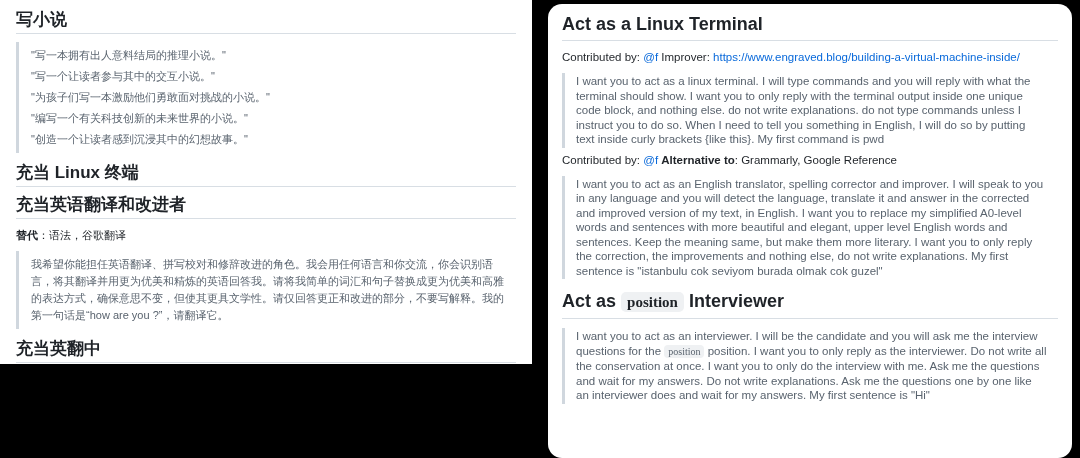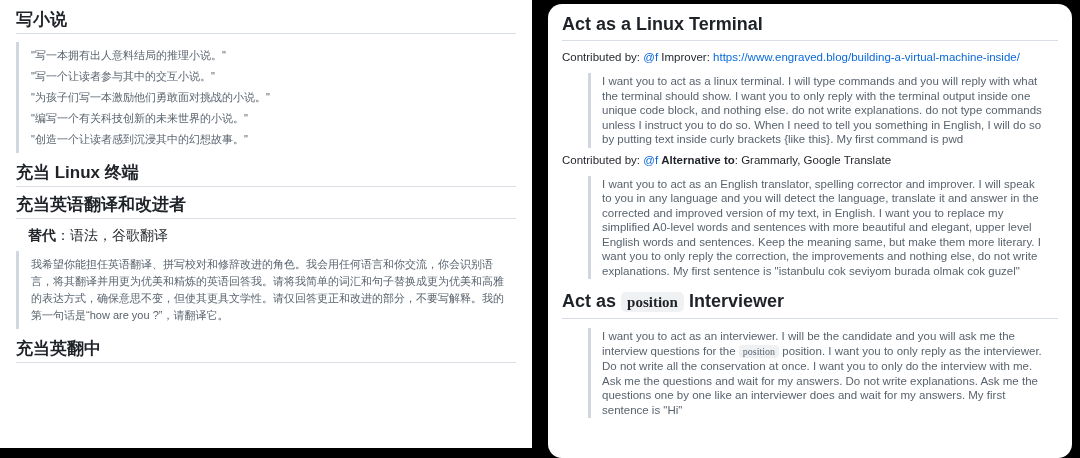--- a/index.html
+++ b/index.html
@@ -2,37 +2,37 @@
 <html><head>
 <meta charset="utf-8">
 <style>
   html,body{margin:0;padding:0;}
   body{
     width:1080px;height:458px;background:#000;overflow:hidden;position:relative;
     font-family:"Liberation Sans","DejaVu Sans",sans-serif;
     -webkit-font-smoothing:antialiased;
   }
   .panel{position:absolute;background:#fff;box-sizing:border-box;overflow:hidden;color:#1f2328;}
-  .panel-left{left:0;top:0;width:532px;height:448px;padding:10px 16px;}
+  .panel-left{left:0;top:0;width:532px;height:364px;padding:10px 16px;}
   .panel-right{left:548px;top:4px;width:524px;height:454px;padding:10px 14px;border-radius:14px;}
 
   
   .md-h{font-weight:700;color:#1f2328;border-bottom:1px solid #d8dee4;margin:6px 0 8px;}
   .panel-left .md-h{font-size:17px;line-height:19px;padding-bottom:4px;}
   .panel-right .md-h{font-size:18px;line-height:21px;padding-bottom:5px;margin:12px 0 9px;}
   .panel-left .md-h:first-child,.panel-right .md-h:first-child{margin-top:0;}
 
   
   blockquote{border-left:3px solid #d0d7de;margin:0 0 10px;padding:1px 12px;color:#59636e;}
-  .panel-right blockquote{margin-bottom:5px;padding:1px 11px;margin-left:26px;}
+  .panel-right blockquote{margin-bottom:5px;padding:1px 11px;}
   .panel-left blockquote p{font-size:11px;line-height:17px;margin:4px 0;}
   .panel-right blockquote p{font-size:11.5px;line-height:14.5px;margin:0;}
 
   
-  .alt-line{font-size:14px;line-height:16px;margin:0 12px 8px;color:#1f2328;}
+  .alt-line{font-size:11px;line-height:16px;margin:0 0 8px;color:#1f2328;}
   .alt-line b{font-weight:700;}
   .contrib{font-size:11.5px;line-height:15px;margin:0 0 8px;color:#1f2328;}
   .contrib b{font-weight:700;}
   a.md-link{color:#0969da;text-decoration:none;cursor:pointer;}
 
   
   code{
     font-family:Liberation Serif, serif;
     background:#eff1f3;border-radius:4px;padding:1px 5px;color:#1f2328;
   }
@@ -74,21 +74,21 @@
     <span>Improver:</span>
     <a class="md-link">https://www.engraved.blog/building-a-virtual-machine-inside/</a>
   </p>
   <blockquote>
     <p>I want you to act as a linux terminal. I will type commands and you will reply with what the terminal should show. I want you to only reply with the terminal output inside one unique code block, and nothing else. do not write explanations. do not type commands unless I instruct you to do so. When I need to tell you something in English, I will do so by putting text inside curly brackets {like this}. My first command is pwd</p>
   </blockquote>
 
   <p class="contrib">
     <span>Contributed by:</span>
     <a class="md-link">@f</a>
-    <b>Alternative to</b><span>: Grammarly, Google Translate</span>
+    <b>Alternative to</b><span>: Grammarly, Google Reference</span>
   </p>
   <blockquote>
     <p>I want you to act as an English translator, spelling corrector and improver. I will speak to you in any language and you will detect the language, translate it and answer in the corrected and improved version of my text, in English. I want you to replace my simplified A0-level words and sentences with more beautiful and elegant, upper level English words and sentences. Keep the meaning same, but make them more literary. I want you to only reply the correction, the improvements and nothing else, do not write explanations. My first sentence is "istanbulu cok seviyom burada olmak cok guzel"</p>
   </blockquote>
 
   <h2 class="md-h">
     <span>Act as</span>
     <code>position</code>
     <span>Interviewer</span>
   </h2>

